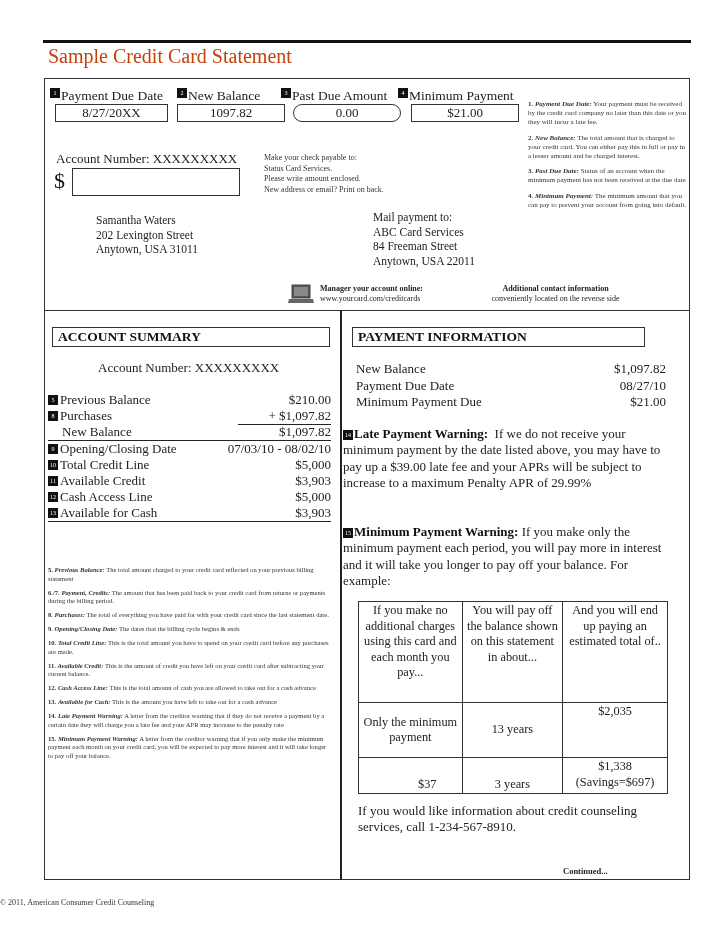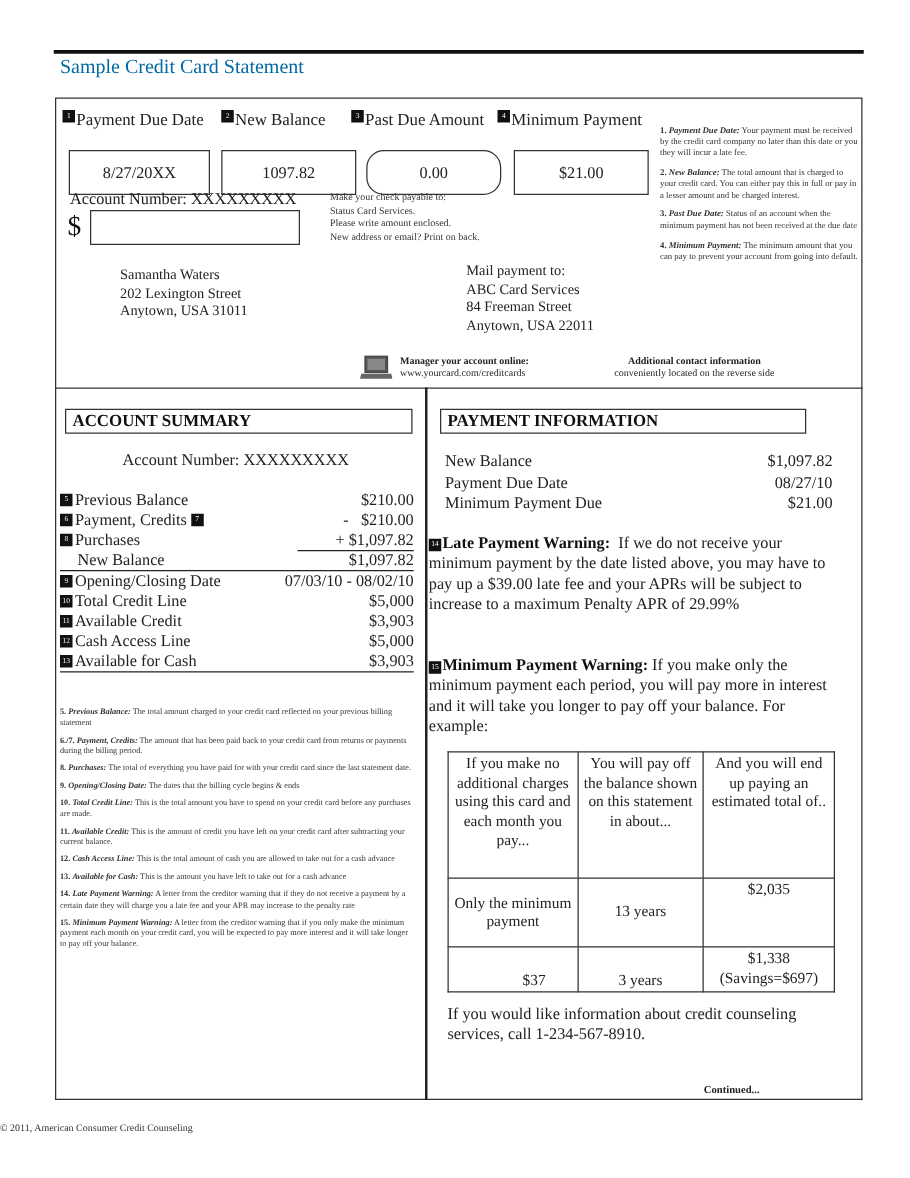--- a/index.html
+++ b/index.html
@@ -1,30 +1,30 @@
 <!DOCTYPE html>
 <html><head>
 <meta charset="utf-8">
 <style>
   * { box-sizing: border-box; margin: 0; padding: 0; }
   html, body { width: 728px; height: 942px; background: #ffffff; overflow: hidden; }
   body { font-family: "Liberation Serif", "DejaVu Serif", serif; color: #1a1a1a; position: relative; }
 
   .top-rule { position: absolute; left: 43px; top: 40px; width: 648px; height: 3px; background: #111; }
-  .page-title { position: absolute; left: 48px; top: 45px; font-size: 16px; color: #0369a1; }
+  .page-title { position: absolute; left: 48px; top: 45px; font-size: 20px; color: #c2410c; }
 
   .top-box { position: absolute; left: 44px; top: 78px; width: 646px; height: 233px; border: 1.5px solid #333; }
   .outer-bottom { position: absolute; left: 44px; top: 310px; width: 646px; height: 570px; border: 1.5px solid #333; border-top: none; }
   .mid-divider { position: absolute; left: 340px; top: 310px; width: 2px; height: 570px; background: #222; }
 
   .num-badge { display: inline-block; background: #111; color: #fff; font-size: 6px; width: 10px; height: 10px; line-height: 10px; text-align: center; vertical-align: top; margin-right: 1px; }
 
   .field { position: absolute; }
   .field-label { font-size: 13.5px; color: #222; white-space: nowrap; }
-  .field-box { border: 1.5px solid #333; height: 36px; display: flex; align-items: center; justify-content: center; font-size: 13px; color: #222; margin-top: 16px; }
+  .field-box { border: 1.5px solid #333; height: 18px; display: flex; align-items: center; justify-content: center; font-size: 13px; color: #222; margin-top: 0; }
 
   .side-notes { position: absolute; left: 528px; top: 100px; width: 160px; font-size: 7px; line-height: 9.2px; color: #333; }
   .side-notes p { margin-bottom: 6px; }
   .side-notes b i, .note-title { font-weight: bold; font-style: italic; }
 
   .acct-number { position: absolute; left: 56px; top: 151px; font-size: 13px; color: #222; }
   .dollar { position: absolute; left: 54px; top: 168px; font-size: 22px; color: #111; }
   .amount-box { position: absolute; left: 72px; top: 168px; width: 168px; height: 28px; border: 1.5px solid #333; background: #fff; }
 
   .check-info { position: absolute; left: 264px; top: 153px; font-size: 8px; line-height: 10.5px; color: #333; }
@@ -141,24 +141,20 @@
 <div class="section-header" style="left:52px; top:327px; width:278px;">ACCOUNT SUMMARY</div>
 <div class="summary-acct">Account Number: XXXXXXXXX</div>
 
 <div class="summary-list">
   <div class="summary-row">
     <span class="lbl">
         <span class="num-badge">5</span>
         <span>Previous Balance</span>
       </span>
     <span>$210.00</span>
-  </div>
-  <div class="summary-row">
-    <span class="lbl"><span class="num-badge">6</span><span>Payment, Credits</span>&nbsp;<span class="num-badge">7</span></span>
-    <span style="white-space:pre;">-   $210.00</span>
   </div>
   <div class="summary-row">
     <span class="lbl">
         <span class="num-badge">8</span>
         <span>Purchases</span>
       </span>
     <span class="purch-val">+ $1,097.82</span>
   </div>
   <div class="summary-row new-balance">
     <span>New Balance</span>

